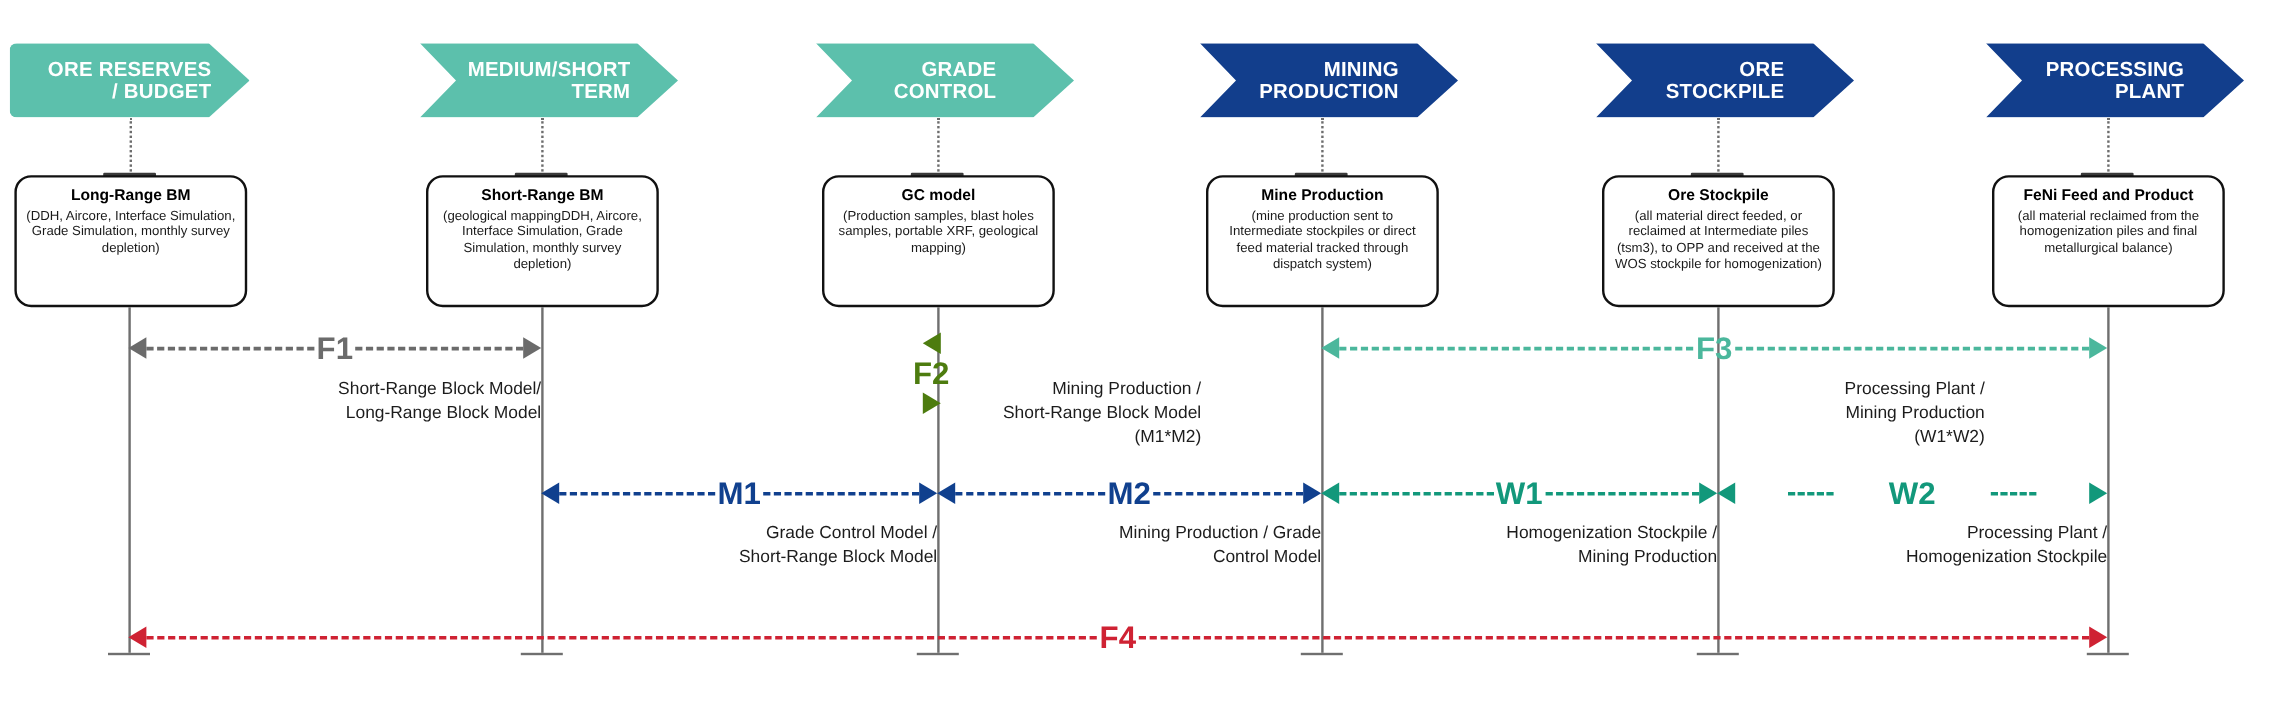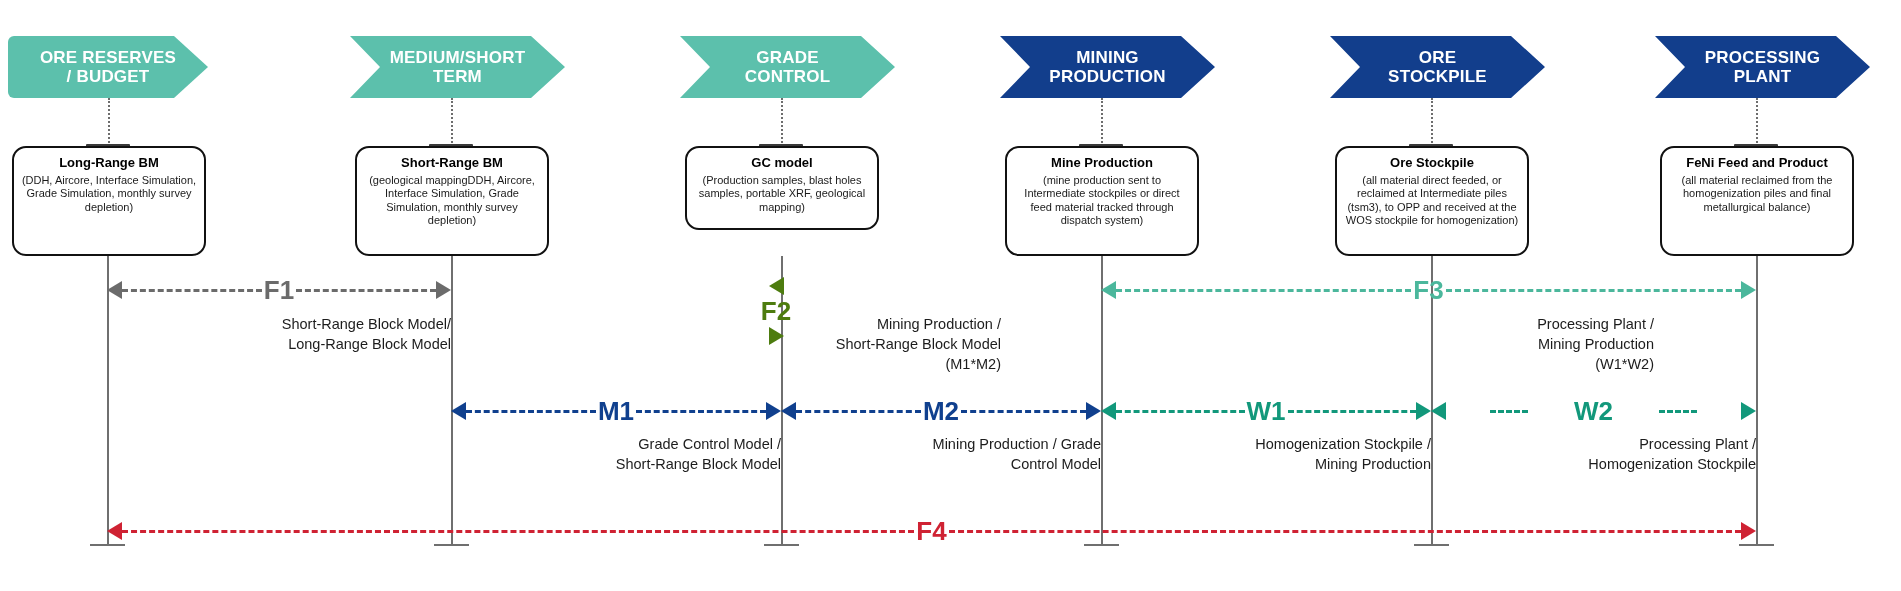--- a/index.html
+++ b/index.html
@@ -16,21 +16,21 @@
     overflow: hidden;
   }
 
   
   .banner {
     position: absolute;
     height: 62px;
     display: flex;
     align-items: center;
     justify-content: center;
-    text-align: center;
+    text-align: right;
     color: #ffffff;
     font-weight: bold;
     font-size: 17px;
     line-height: 1.12;
     letter-spacing: .2px;
     padding: 0 26px;
   }
   .banner.teal  { background: #5cc0ac; }
   .banner.navy  { background: #123e8c; }
   .banner.arrow-right {
@@ -204,21 +204,21 @@
   <div class="node-box" style="left:12px; top:146px; width:194px; height:110px;">
     <div class="node-title">Long-Range BM</div>
     <div class="node-sub">(DDH, Aircore, Interface Simulation, Grade Simulation, monthly survey depletion)</div>
   </div>
 
   <div class="node-box" style="left:355px; top:146px; width:194px; height:110px;">
     <div class="node-title">Short-Range BM</div>
     <div class="node-sub">(geological mappingDDH, Aircore, Interface Simulation, Grade Simulation, monthly survey depletion)</div>
   </div>
 
-  <div class="node-box" style="left:685px; top:146px; width:194px; height:84px;">
+  <div class="node-box" style="left:685px; top:146px; width:194px; height:110px;">
     <div class="node-title">GC model</div>
     <div class="node-sub">(Production samples, blast holes samples, portable XRF, geological mapping)</div>
   </div>
 
   <div class="node-box" style="left:1005px; top:146px; width:194px; height:110px;">
     <div class="node-title">Mine Production</div>
     <div class="node-sub">(mine production sent to Intermediate stockpiles or direct feed material tracked through dispatch system)</div>
   </div>
 
   <div class="node-box" style="left:1335px; top:146px; width:194px; height:110px;">

